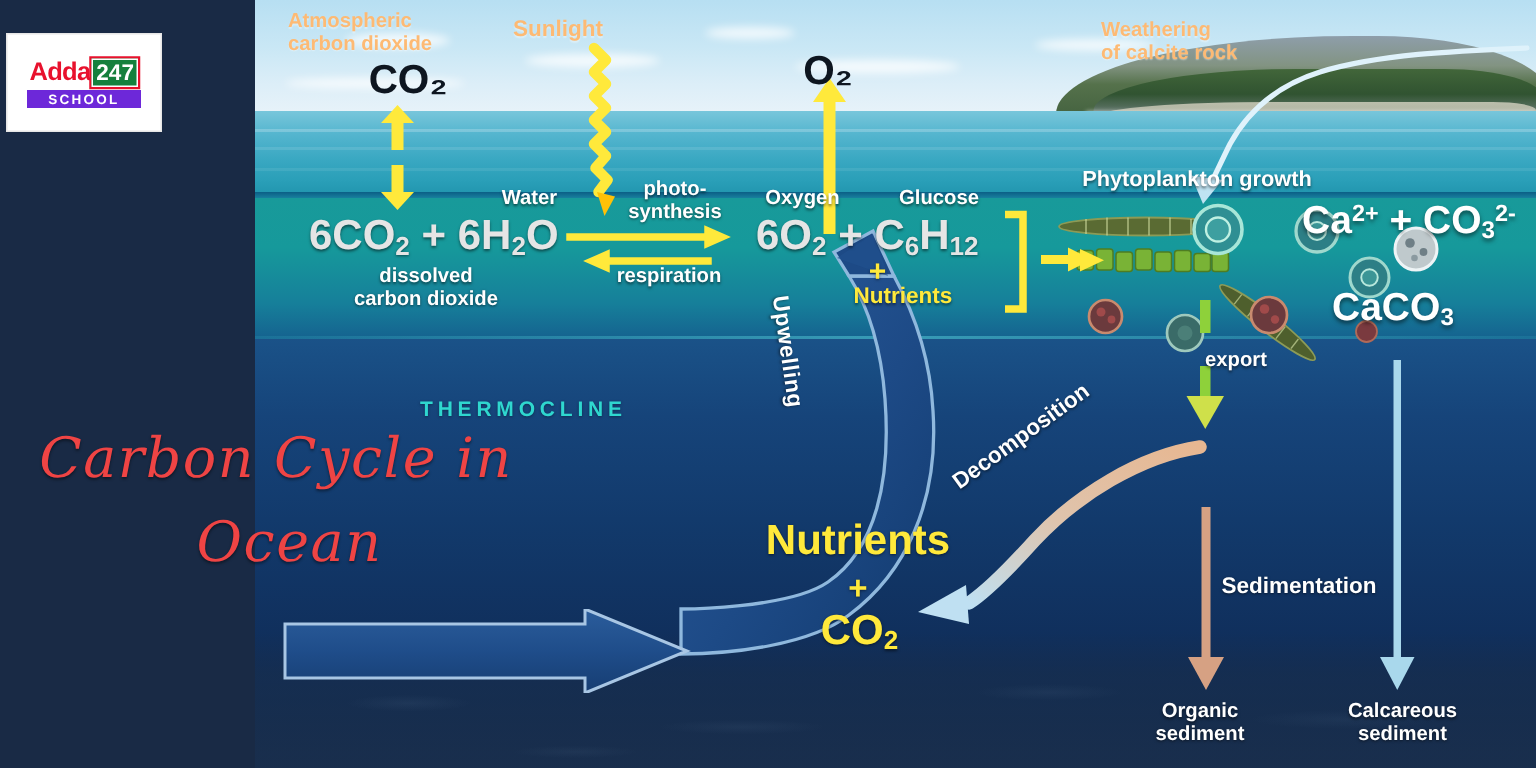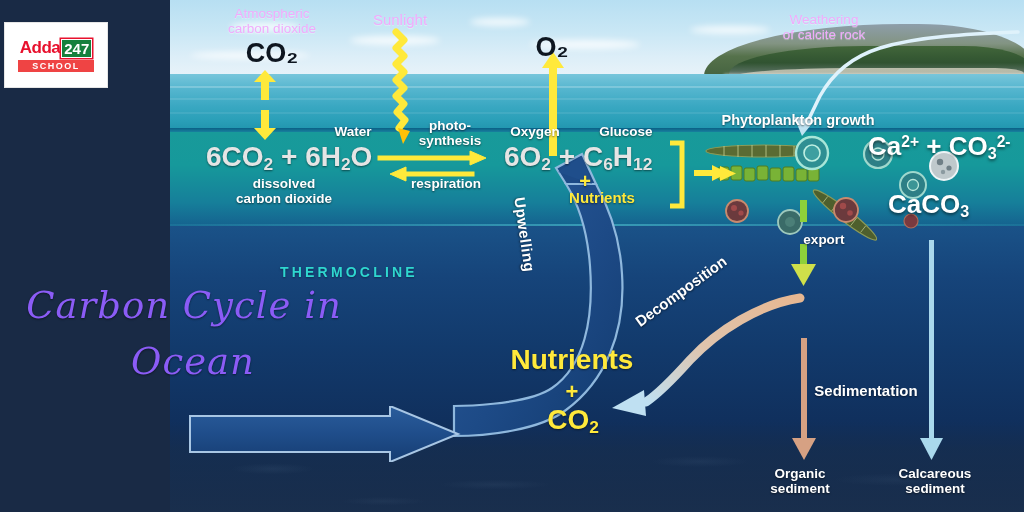--- a/index.html
+++ b/index.html
@@ -23,34 +23,34 @@
   .logo-adda{
     color:#e8112d; font-weight:bold; font-size:17px; letter-spacing:-0.5px;
     font-family:"Liberation Sans", sans-serif;
   }
   .logo-247{
     background:#15803d; color:#ffffff; font-weight:bold; font-size:15px;
     padding:0px 2px; letter-spacing:0px; border:1.5px solid #fff;
     box-shadow:0 0 0 1.5px #e8112d;
   }
   .logo-school{
-    background:#ef4444; color:#ffffff; font-weight:bold; font-size:9px;
+    background:#6d28d9; color:#ffffff; font-weight:bold; font-size:9px;
     letter-spacing:1.5px; padding:1px 14px;
   }
 
   
   .title-wrap{
     position:absolute; left:14px; top:278px; width:340px; z-index:40;
     text-align:center; color:#f2f2c8; pointer-events:none;
   }
   .title-line{
     font-family:"DejaVu Serif", serif;
     font-style:italic; font-weight:normal;
     font-size:37px; line-height:56px; letter-spacing:1px;
-    color:#8b5cf6; text-shadow:0 1px 2px rgba(0,0,0,.45);
+    color:#ef4444; text-shadow:0 1px 2px rgba(0,0,0,.45);
   }
   .title-line.l2{ padding-left:18px; }
 
   
   .scene{ position:absolute; left:170px; top:0; width:854px; height:512px; overflow:hidden; }
 
   .sky{
     position:absolute; left:0; top:0; width:854px; height:78px;
     background:linear-gradient(180deg,#b7dff2 0%,#c9e7f5 40%,#dceef8 72%,#e9f3f9 100%);
   }
@@ -113,21 +113,21 @@
       radial-gradient(ellipse 60px 8px at 12% 40%, rgba(120,150,180,.09), transparent 70%),
       radial-gradient(ellipse 80px 7px at 38% 62%, rgba(120,150,180,.08), transparent 70%),
       radial-gradient(ellipse 70px 8px at 62% 30%, rgba(120,150,180,.08), transparent 70%),
       radial-gradient(ellipse 90px 9px at 85% 55%, rgba(120,150,180,.07), transparent 70%),
       radial-gradient(ellipse 60px 6px at 25% 85%, rgba(120,150,180,.07), transparent 70%);
   }
 
   
   .lbl{ position:absolute; z-index:20; line-height:1.12; }
   .dark-lbl{
-    color:#f0abfc; font-weight:normal; font-size:13.5px; text-align:center;
+    color:#fdba74; font-weight:bold; font-size:13.5px; text-align:left;
     text-shadow:0 1px 1px rgba(255,255,255,.4);
   }
   .big-black{
     color:#0e1620; font-weight:bold; font-size:27px; text-align:center;
   }
   .white-lbl{
     color:#ffffff; font-weight:bold; font-size:13.5px; text-align:center;
     text-shadow:0 1px 2px rgba(0,0,0,.55);
   }
   .yellow-eq{

